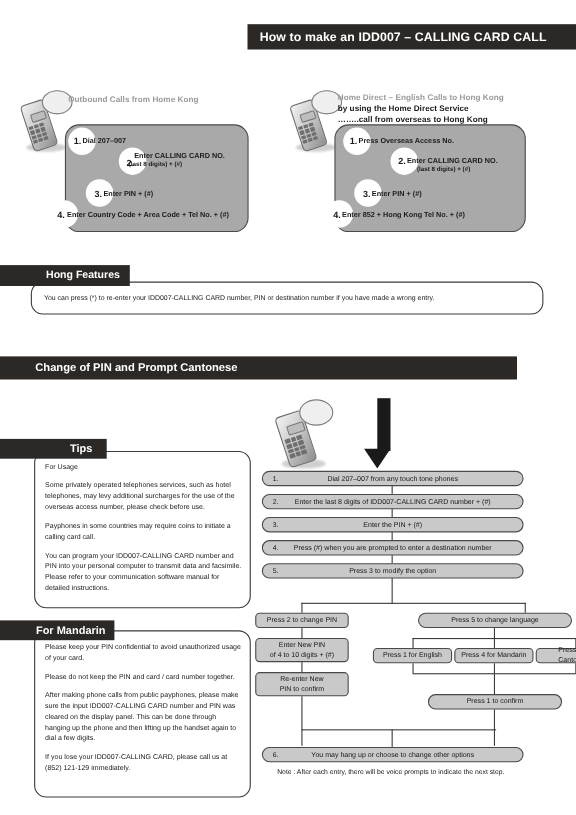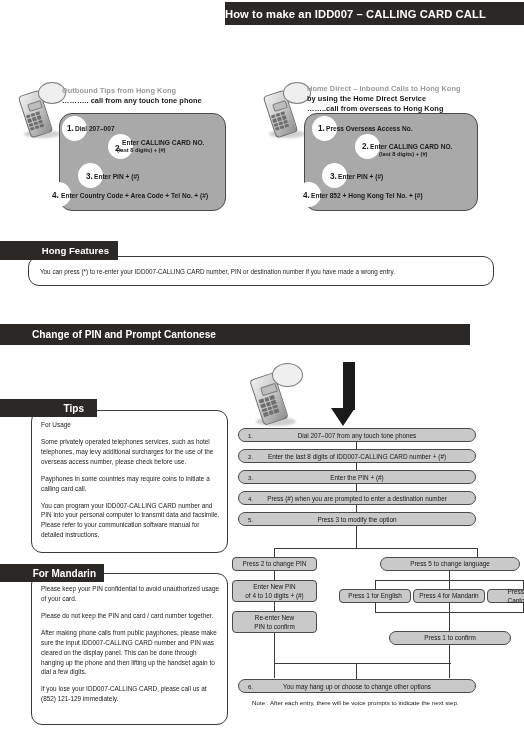--- a/index.html
+++ b/index.html
@@ -17,21 +17,21 @@
   .abs { position: absolute; }
 
   
   .barhead {
     background: #2b2826;
     color: #ffffff;
     font-weight: bold;
     display: flex;
     align-items: center;
   }
-  .barhead.right-align { justify-content: flex-start; padding-right: 16px; }
+  .barhead.right-align { justify-content: center; padding-right: 16px; margin-top: 20px; }
 
   #title-bar {
     left: 225px; top: 2px; width: 299px; height: 23px;
     font-size: 11.2px; letter-spacing: .1px;
   }
   #other-features-bar {
     left: 0px; top: 241px; width: 118px; height: 19px;
     font-size: 9.6px; justify-content: flex-end; padding-right: 9px;
   }
   #change-pin-bar {
@@ -203,22 +203,21 @@
       <i></i>
       <i></i>
       <i></i>
       <i></i>
       <i></i>
   </div>
   <div class="bubble" style="left:18px; top:0px; width:28px; height:22px;"></div>
 </div>
 
 <div class="abs panel-heading" style="left:62px; top:86px; width:170px;">
-  <div>Outbound Tips from Hong Kong</div>
-  <div class="sub">……….. call from any touch tone phone</div>
+  <div>Outbound Calls from Home Kong</div>
 </div>
 
 <div class="abs flow-panel" id="panel-outbound"></div>
 
 <div class="step-circle abs" style="left:62px; top:116px; width:25px; height:25px;"></div>
 <div class="step-line abs step-num" style="left:67px; top:124px;">1.</div>
 <div class="step-line abs step-txt" style="left:75px; top:125px;">Dial 207–007</div>
 
 <div class="step-circle abs" style="left:108px; top:134px; width:25px; height:25px;"></div>
 <div class="step-line abs step-num" style="left:115px; top:144px;">2.</div>
@@ -248,21 +247,21 @@
       <i></i>
       <i></i>
       <i></i>
       <i></i>
       <i></i>
   </div>
   <div class="bubble" style="left:18px; top:0px; width:28px; height:22px;"></div>
 </div>
 
 <div class="abs panel-heading" style="left:307px; top:84px; width:180px;">
-  <div>Home Direct – Inbound Calls to Hong Kong</div>
+  <div>Home Direct – English Calls to Hong Kong</div>
   <div class="sub">by using the Home Direct Service</div>
   <div class="sub">……..call from overseas to Hong Kong</div>
 </div>
 
 <div class="abs flow-panel" id="panel-homedirect"></div>
 
 <div class="step-circle abs" style="left:312px; top:116px; width:25px; height:25px;"></div>
 <div class="step-line abs step-num" style="left:318px; top:124px;">1.</div>
 <div class="step-line abs step-txt" style="left:326px; top:125px;">Press Overseas Access No.</div>
 

